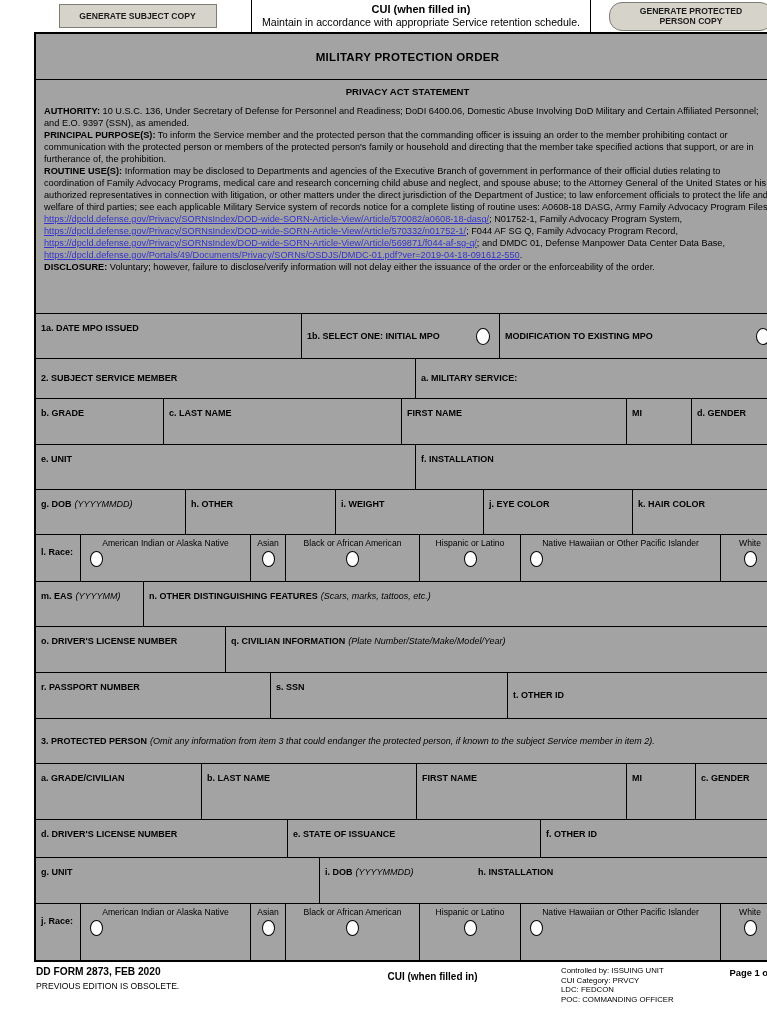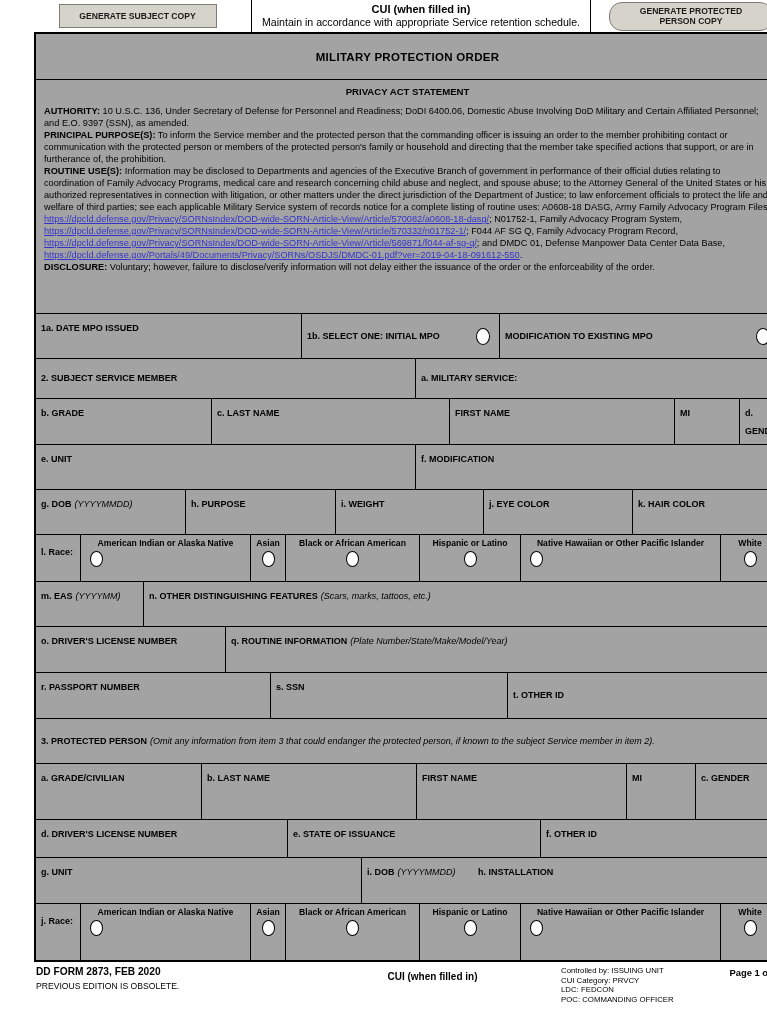--- a/index.html
+++ b/index.html
@@ -42,21 +42,21 @@
   .privacy b { font-weight:bold; }
   .privacy a { color:#3333cc; text-decoration:underline; }
   
   .select-cell { display:flex; align-items:center; justify-content:space-between; padding-right:9px; }
   .radio {
     display:inline-block; width:14px; height:17px; border:1px solid #000;
     border-radius:50%; background:#fff; flex:none;
   }
   
   .race-cell { display:flex; flex-direction:column; padding:3px 2px 2px; }
-  .race-lbl { font-weight:bold; font-size:8.6px; line-height:10px; text-align:center; white-space:nowrap; }
+  .race-lbl { font-weight:normal; font-size:8.6px; line-height:10px; text-align:center; white-space:nowrap; }
   .race-cell .radio { width:13px; height:16px; margin-top:3px; }
   .c-left { align-self:flex-start; margin-left:7px; }
   .c-center { align-self:center; }
   .race-name-cell { padding-top:6px; }
   .vcenter { display:flex; align-items:center; }
   
   .footer { display:flex; padding:4px 12px 0 12px; }
   .f-left { width:268px; }
   .f-form-number { font-weight:bold; font-size:10.2px; }
   .f-prev { font-size:8.6px; margin-top:4px; }
@@ -132,21 +132,21 @@
     <div class="row" style="height:40px">
       <div class="cell vcenter" style="width:380px">
         <span class="lbl">2. SUBJECT SERVICE MEMBER</span>
       </div>
       <div class="cell last vcenter">
         <span class="lbl">a. MILITARY SERVICE:</span>
       </div>
     </div>
 
     <div class="row" style="height:46px">
-      <div class="cell" style="width:176px">
+      <div class="cell" style="width:128px">
         <span class="lbl">b. GRADE</span>
       </div>
       <div class="cell" style="width:238px">
         <span class="lbl">c. LAST NAME</span>
       </div>
       <div class="cell" style="width:225px">
         <span class="lbl">FIRST NAME</span>
       </div>
       <div class="cell" style="width:65px">
         <span class="lbl">MI</span>
@@ -154,30 +154,30 @@
       <div class="cell last">
         <span class="lbl">d. GENDER</span>
       </div>
     </div>
 
     <div class="row" style="height:45px">
       <div class="cell" style="width:380px">
         <span class="lbl">e. UNIT</span>
       </div>
       <div class="cell last">
-        <span class="lbl">f. MODIFICATION</span>
+        <span class="lbl">f. INSTALLATION</span>
       </div>
     </div>
 
     <div class="row" style="height:45px">
       <div class="cell" style="width:150px">
         <span class="lbl">g. DOB</span><span class="hint">(YYYYMMDD)</span>
       </div>
       <div class="cell" style="width:150px">
-        <span class="lbl">h. PURPOSE</span>
+        <span class="lbl">h. OTHER</span>
       </div>
       <div class="cell" style="width:148px">
         <span class="lbl">i. WEIGHT</span>
       </div>
       <div class="cell" style="width:149px">
         <span class="lbl">j. EYE COLOR</span>
       </div>
       <div class="cell last">
         <span class="lbl">k. HAIR COLOR</span>
       </div>
@@ -220,21 +220,21 @@
       <div class="cell last">
         <span class="lbl">n. OTHER DISTINGUISHING FEATURES</span><span class="hint">(Scars, marks, tattoos, etc.)</span>
       </div>
     </div>
 
     <div class="row" style="height:46px">
       <div class="cell" style="width:190px">
         <span class="lbl">o. DRIVER'S LICENSE NUMBER</span>
       </div>
       <div class="cell last">
-        <span class="lbl">q. ROUTINE INFORMATION</span><span class="hint">(Plate Number/State/Make/Model/Year)</span>
+        <span class="lbl">q. CIVILIAN INFORMATION</span><span class="hint">(Plate Number/State/Make/Model/Year)</span>
       </div>
     </div>
 
     <div class="row" style="height:46px">
       <div class="cell" style="width:235px">
         <span class="lbl">r. PASSPORT NUMBER</span>
       </div>
       <div class="cell" style="width:237px">
         <span class="lbl">s. SSN</span>
       </div>
@@ -274,21 +274,21 @@
       </div>
       <div class="cell" style="width:253px">
         <span class="lbl">e. STATE OF ISSUANCE</span>
       </div>
       <div class="cell last">
         <span class="lbl">f. OTHER ID</span>
       </div>
     </div>
 
     <div class="row" style="height:46px">
-      <div class="cell" style="width:326px">
+      <div class="cell" style="width:284px">
         <span class="lbl">g. UNIT</span>
       </div>
       <div class="cell last">
         <span class="lbl">i. DOB</span><span class="hint">(YYYYMMDD)</span>
       </div>
       <div class="cell" style="width:306px">
         <span class="lbl">h. INSTALLATION</span>
       </div>
     </div>
 

